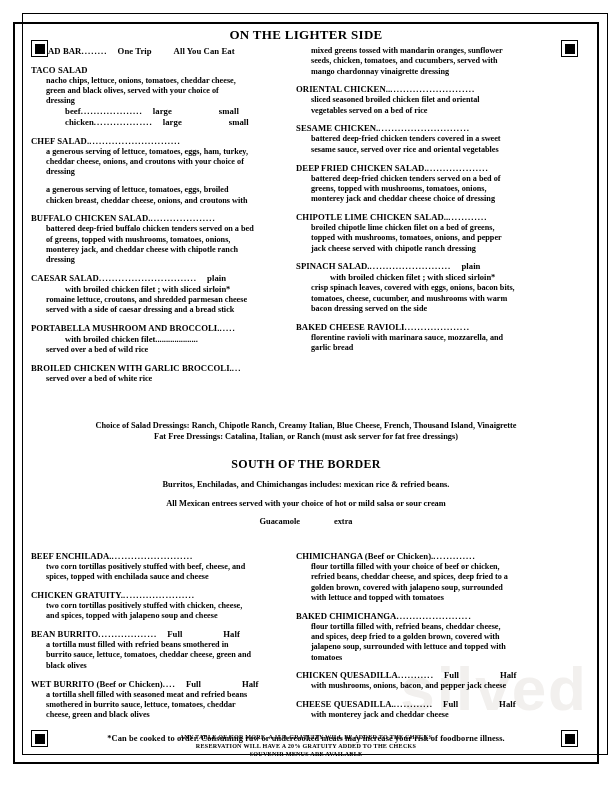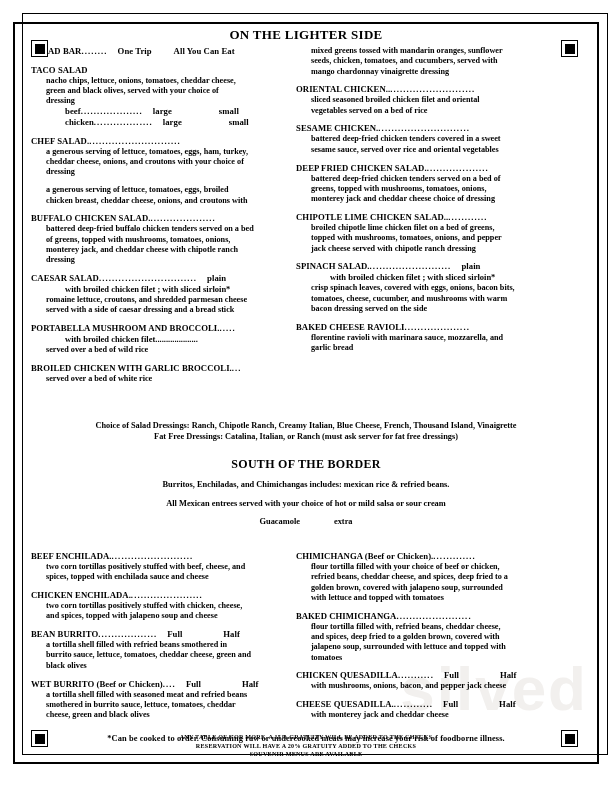--- a/index.html
+++ b/index.html
@@ -298,27 +298,27 @@
 
   <div style="position:absolute; left:0; top:513px; width:487px;margin-top:38px;">
     <div class="columns">
       <div class="col col-left" id="sob-left">
           <div class="item">
             <div class="item-head"><span>BEEF ENCHILADA.</span><span class="dots">.........................</span></div>
             <div class="item-desc">two corn tortillas positively stuffed with beef, cheese, and</div>
             <div class="item-desc">spices, topped with enchilada sauce and cheese</div>
           </div>
           <div class="item">
-            <div class="item-head"><span>CHICKEN ENCHILADA.</span><span class="dots">......................</span></div>
+            <div class="item-head"><span>CHICKEN GRATUITY.</span><span class="dots">......................</span></div>
             <div class="item-desc">two corn tortillas positively stuffed with chicken, cheese,</div>
             <div class="item-desc">and spices, topped with  jalapeno soup and cheese</div>
           </div>
           <div class="item">
             <div class="item-head"><span>BEAN BURRITO</span><span class="dots">..................</span><span class="sp-sm"></span><span class="price-col pc1">Full</span><span class="sp-sm"></span><span class="price-col pc2">Half</span></div>
-            <div class="item-desc">a tortilla shell filled with refried beans smothered in</div>
+            <div class="item-desc">a tortilla must filled with refried beans smothered in</div>
             <div class="item-desc">burrito sauce, lettuce, tomatoes, cheddar cheese, green and</div>
             <div class="item-desc">black olives</div>
           </div>
           <div class="item">
             <div class="item-head"><span>WET BURRITO   (Beef or Chicken)</span><span class="dots">....</span><span class="sp-sm"></span><span class="price-col pc1">Full</span><span class="sp-sm"></span><span class="price-col pc2">Half</span></div>
             <div class="item-desc">a tortilla shell filled with seasoned meat and refried beans</div>
             <div class="item-desc">smothered in burrito sauce, lettuce, tomatoes, cheddar</div>
             <div class="item-desc">cheese, green and black olives</div>
           </div>
         </div>

